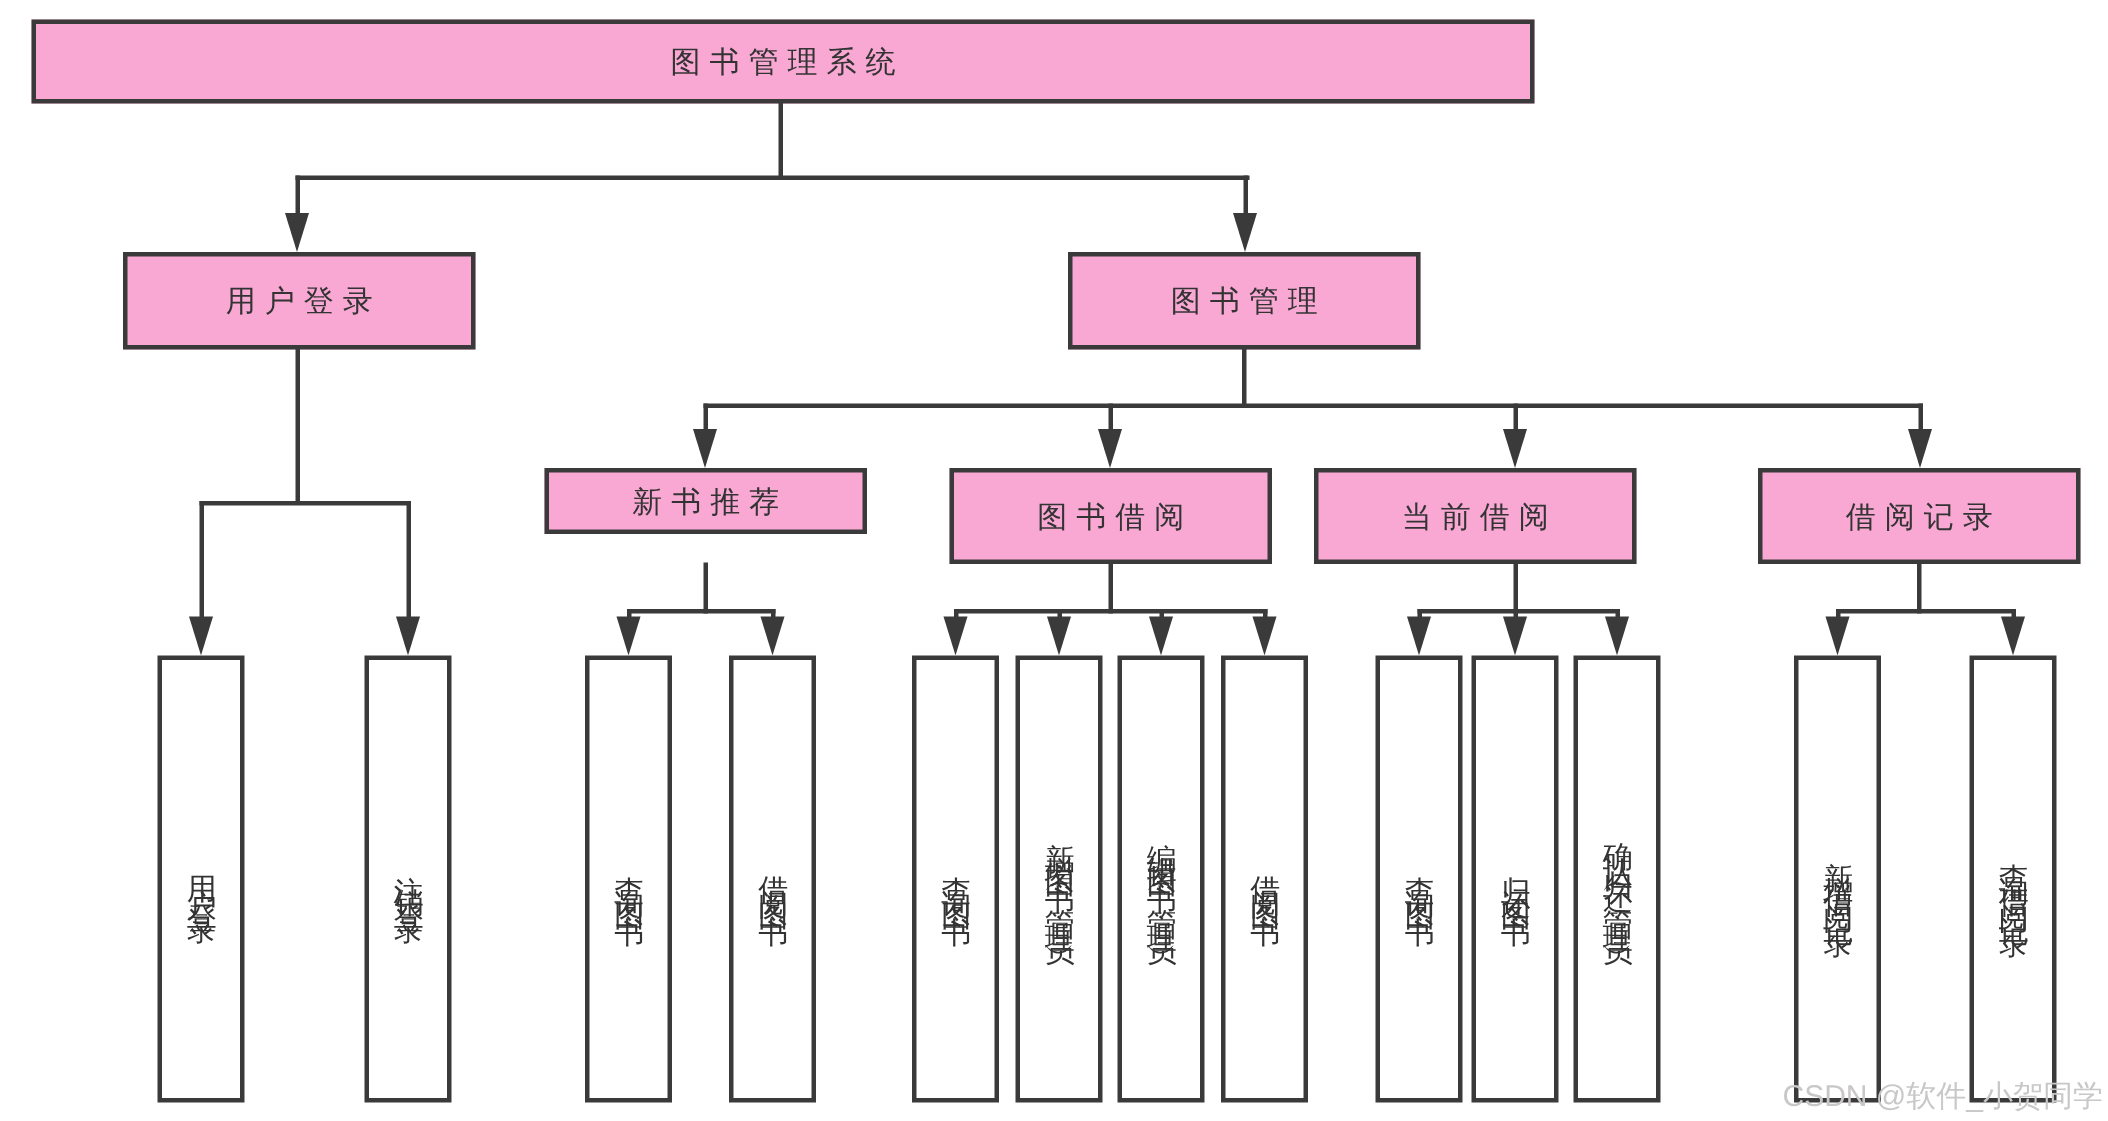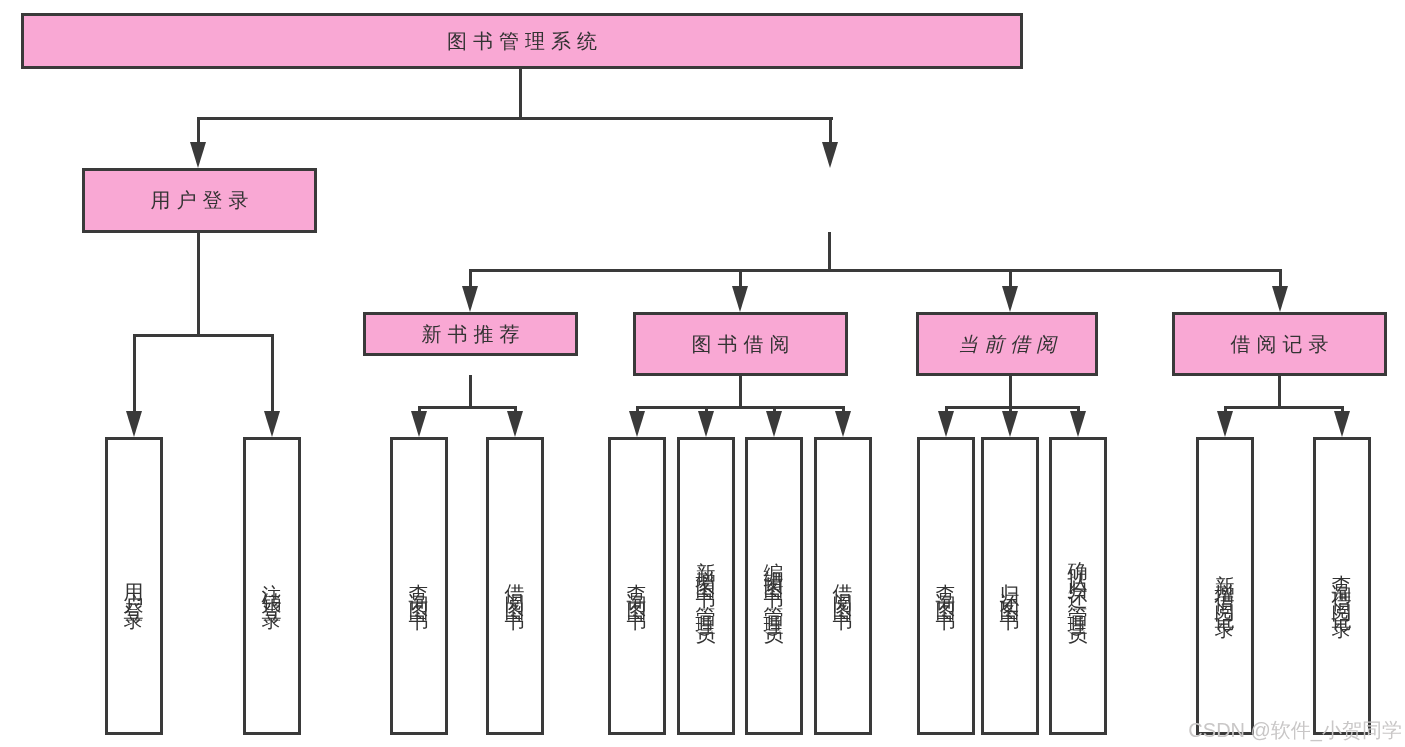--- a/index.html
+++ b/index.html
@@ -72,20 +72,21 @@
   <div>
     <div class="vline" style="left:519px;top:68px;height:52px;"></div>
     <div class="hline" style="left:197px;top:117px;width:636px;"></div>
     <div class="vline" style="left:197px;top:117px;height:28px;"></div>
     <div class="arrow" style="left:190px;top:142px;"></div>
     <div class="vline" style="left:829px;top:117px;height:28px;"></div>
     <div class="arrow" style="left:822px;top:142px;"></div>
   </div>
 
   <div class="node" style="left:82px;top:168px;width:235px;height:65px;">用户登录</div>
+  <div class="node" style="left:712px;top:168px;width:235px;height:65px;">图书管理</div>
 
   <div>
     <div class="vline" style="left:197px;top:232px;height:104px;"></div>
     <div class="hline" style="left:133px;top:334px;width:141px;"></div>
     <div class="vline" style="left:133px;top:334px;height:79px;"></div>
     <div class="arrow" style="left:126px;top:411px;"></div>
     <div class="vline" style="left:271px;top:334px;height:79px;"></div>
     <div class="arrow" style="left:264px;top:411px;"></div>
   </div>
 
@@ -97,21 +98,21 @@
     <div class="vline" style="left:739px;top:269px;height:20px;"></div>
     <div class="arrow" style="left:732px;top:286px;"></div>
     <div class="vline" style="left:1009px;top:269px;height:20px;"></div>
     <div class="arrow" style="left:1002px;top:286px;"></div>
     <div class="vline" style="left:1279px;top:269px;height:20px;"></div>
     <div class="arrow" style="left:1272px;top:286px;"></div>
   </div>
 
   <div class="node" style="left:363px;top:312px;width:215px;height:44px;">新书推荐</div>
   <div class="node" style="left:633px;top:312px;width:215px;height:64px;">图书借阅</div>
-  <div class="node" style="left:916px;top:312px;width:182px;height:64px;font-style:italic;">当前借阅</div>
+  <div class="node" style="left:876px;top:312px;width:215px;height:64px;">当前借阅</div>
   <div class="node" style="left:1172px;top:312px;width:215px;height:64px;">借阅记录</div>
 
   <div>
     <div class="vline" style="left:469px;top:375px;height:34px;"></div>
     <div class="hline" style="left:418px;top:406px;width:99px;"></div>
     <div class="vline" style="left:418px;top:406px;height:8px;"></div>
     <div class="arrow" style="left:411px;top:411px;"></div>
     <div class="vline" style="left:514px;top:406px;height:8px;"></div>
     <div class="arrow" style="left:507px;top:411px;"></div>
   </div>

